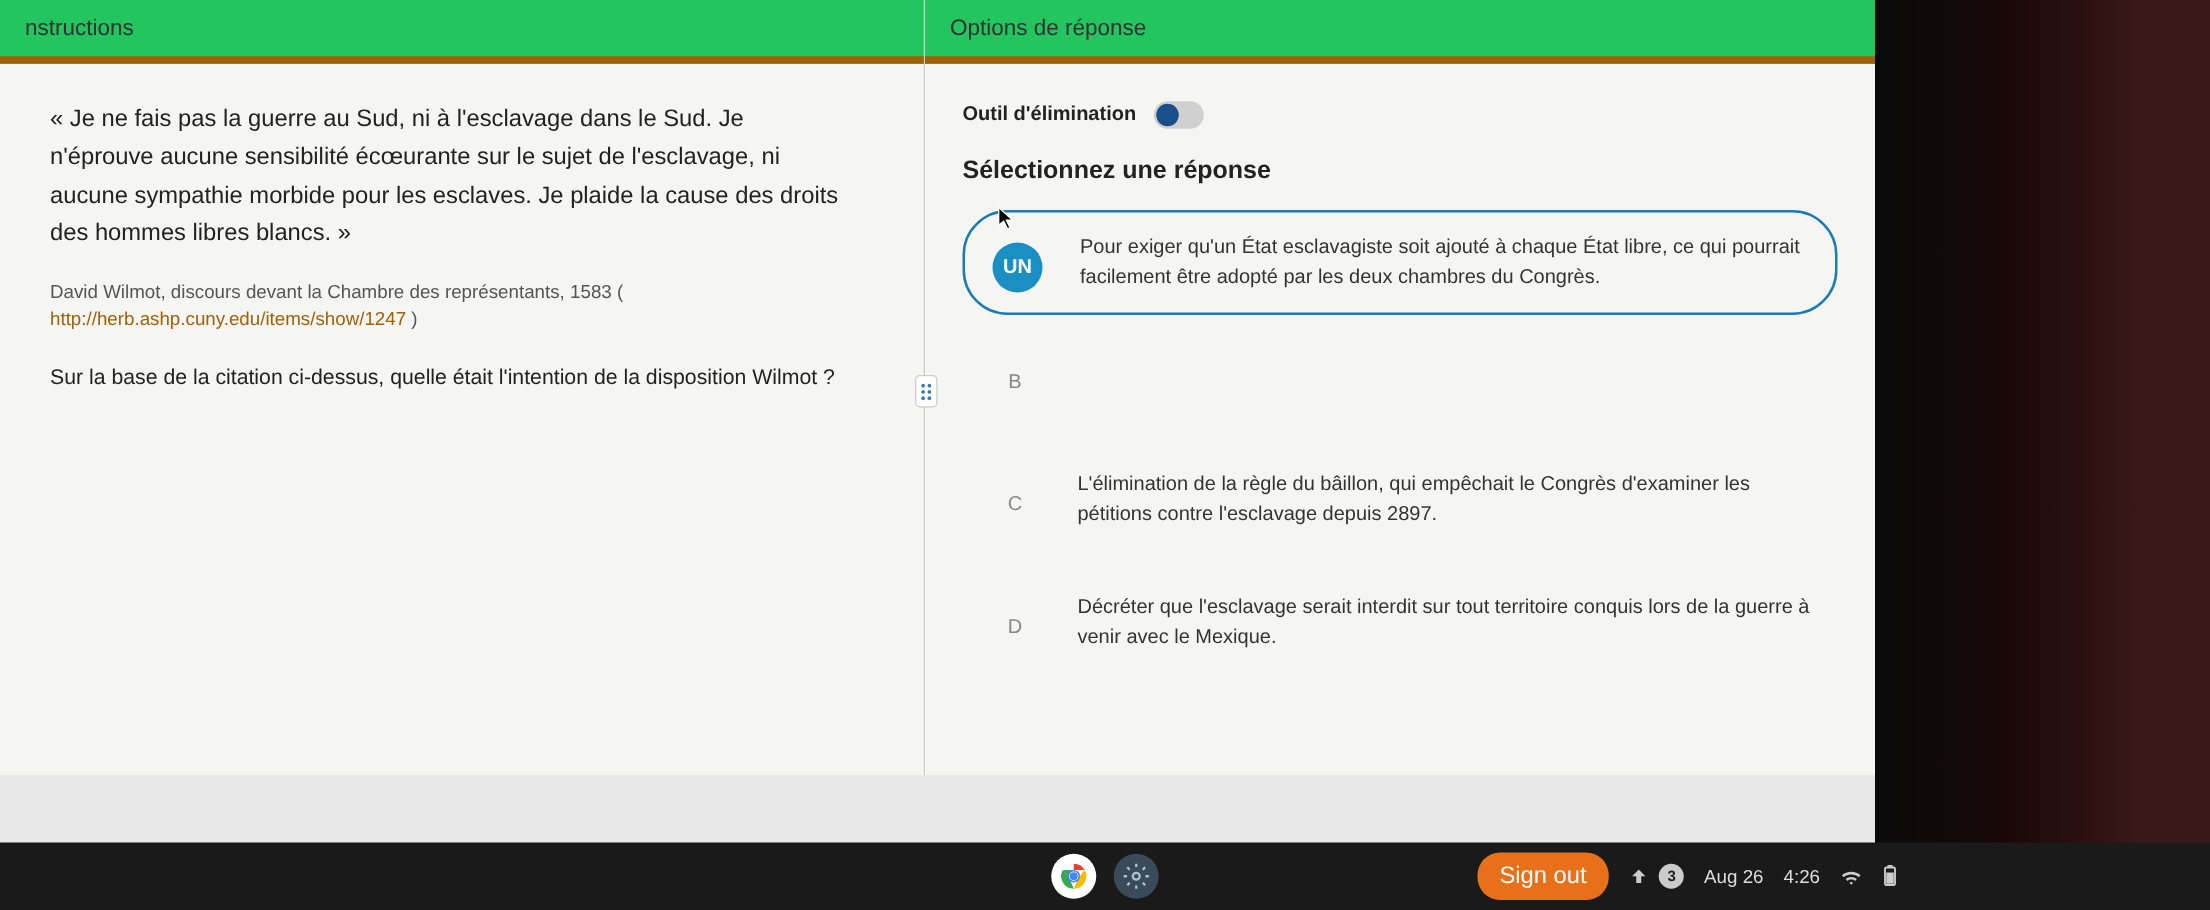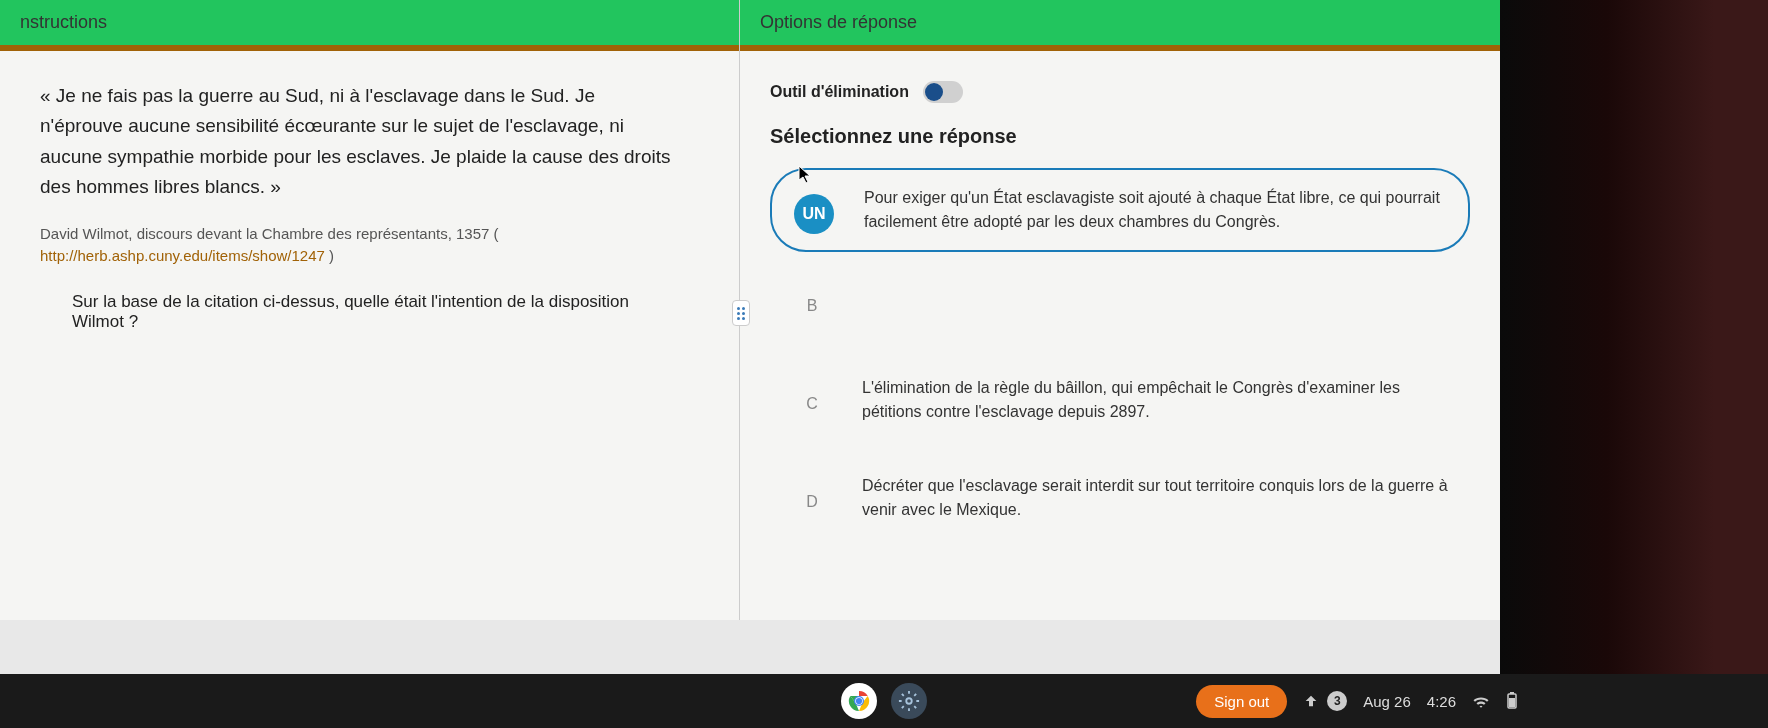--- a/index.html
+++ b/index.html
@@ -50,21 +50,20 @@
     }
     .link {
       color: #a16207;
       text-decoration: none;
       margin-top: 12px;
     }
     .question {
       font-size: 17px;
       color: #222;
       margin-top: 24px;
-      margin-left: 32px;
     }
     .right-content {
       padding: 20px 30px;
     }
     .elimination-row {
       display: flex;
       align-items: center;
       gap: 14px;
       margin-bottom: 22px;
       margin-top: 10px;
@@ -204,21 +203,21 @@
       gap: 16px;
       color: #ddd;
       font-size: 15px;
     }
     .signout-btn {
       background: #e8701a;
       color: #fff;
       border: none;
       padding: 8px 18px;
       border-radius: 18px;
-      font-size: 15px;
+      font-size: 19px;
       cursor: pointer;
     }
     .status-icons {
       display: flex;
       align-items: center;
       gap: 8px;
     }
     .circle-badge {
       width: 20px; height: 20px; border-radius: 50%;
       background: #ccc; color: #222;
@@ -243,21 +242,21 @@
 </head>
 <body>
 
 <div class="top-dark"></div>
 <div class="main-area">
   <div class="left-panel">
     <div class="panel-header">nstructions</div>
     <div class="left-content">
       <p class="quote">« Je ne fais pas la guerre au Sud, ni à l'esclavage dans le Sud. Je n'éprouve aucune sensibilité écœurante sur le sujet de l'esclavage, ni aucune sympathie morbide pour les esclaves. Je plaide la cause des droits des hommes libres blancs. »</p>
       <p class="attribution">
-        <span>David Wilmot, discours devant la Chambre des représentants, 1357 (</span>
+        <span>David Wilmot, discours devant la Chambre des représentants, 1583 (</span>
         <a class="link">http://herb.ashp.cuny.edu/items/show/1247</a><span> )</span>
       </p>
       <p class="question">Sur la base de la citation ci-dessus, quelle était l'intention de la disposition Wilmot ?</p>
     </div>
   </div>
 
   <div class="drag-handle">
     <span></span>
       <span></span>
       <span></span>

